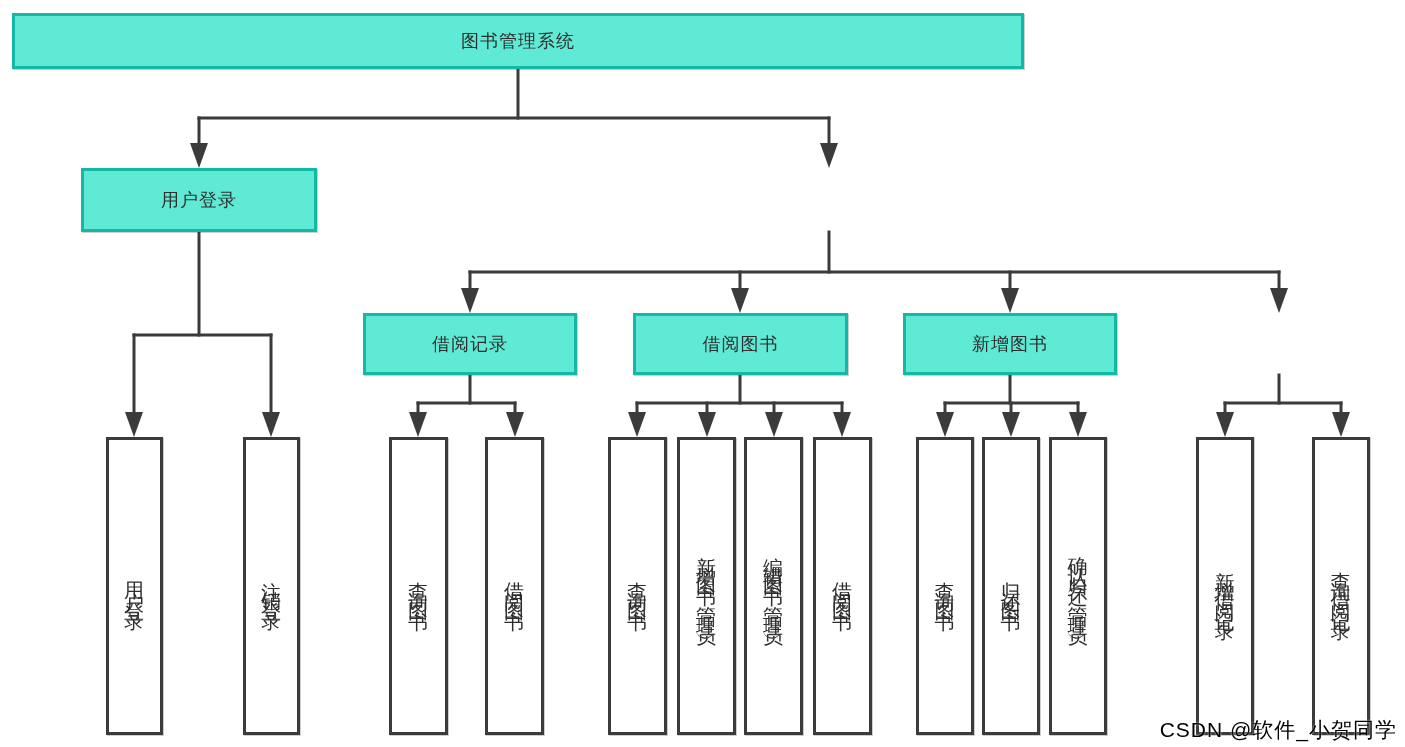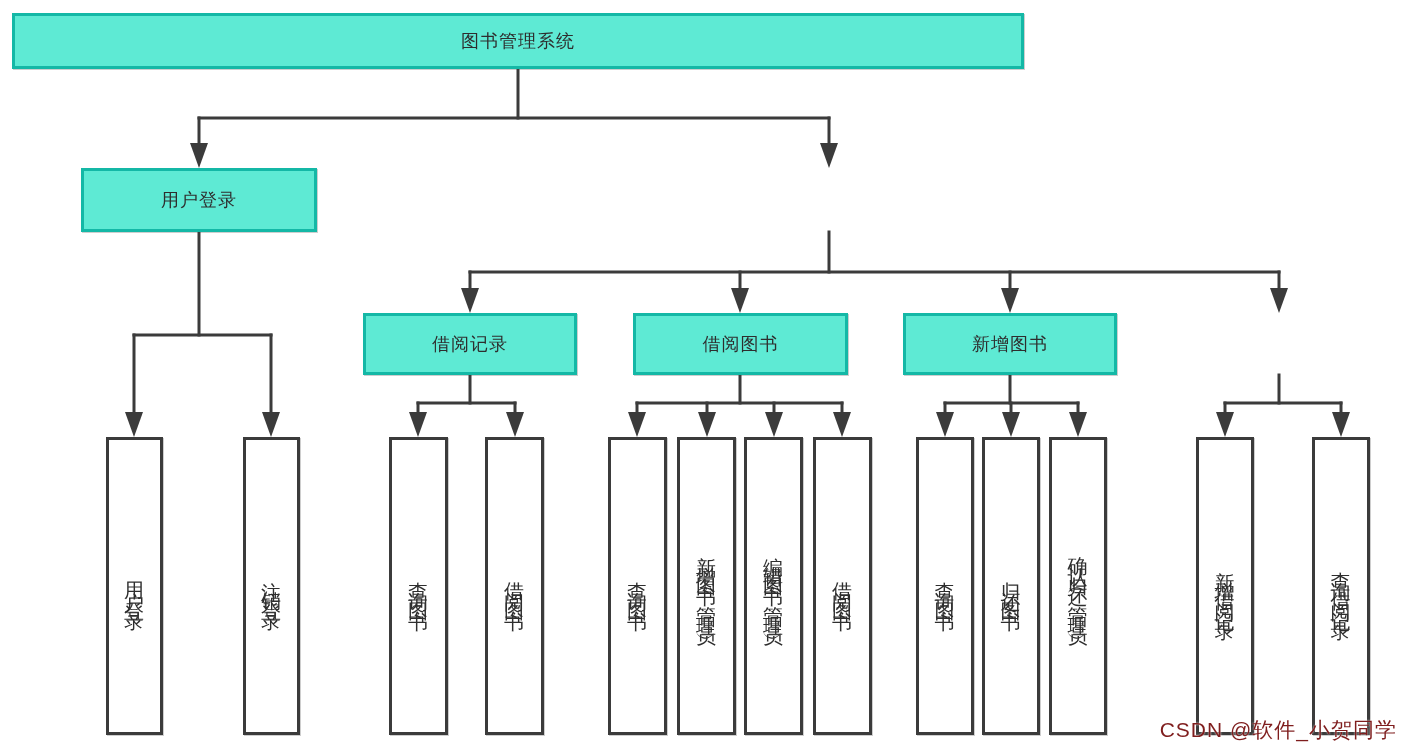--- a/index.html
+++ b/index.html
@@ -35,21 +35,21 @@
     text-orientation:mixed;
     font-size:20px;color:#2e2e2e;
     letter-spacing:10px;
     white-space:nowrap;
     line-height:1;
   }
   #watermark{
     position:absolute;
     right:8px;top:716px;
     font-size:21px;
-    color:#7f1d1d;
+    color:#000000;
     text-shadow:0 0 2px #ffffff;
     letter-spacing:1px;
     white-space:nowrap;
   }
 </style>
 </head>
 <body>
 
 <div id="stage">
 

